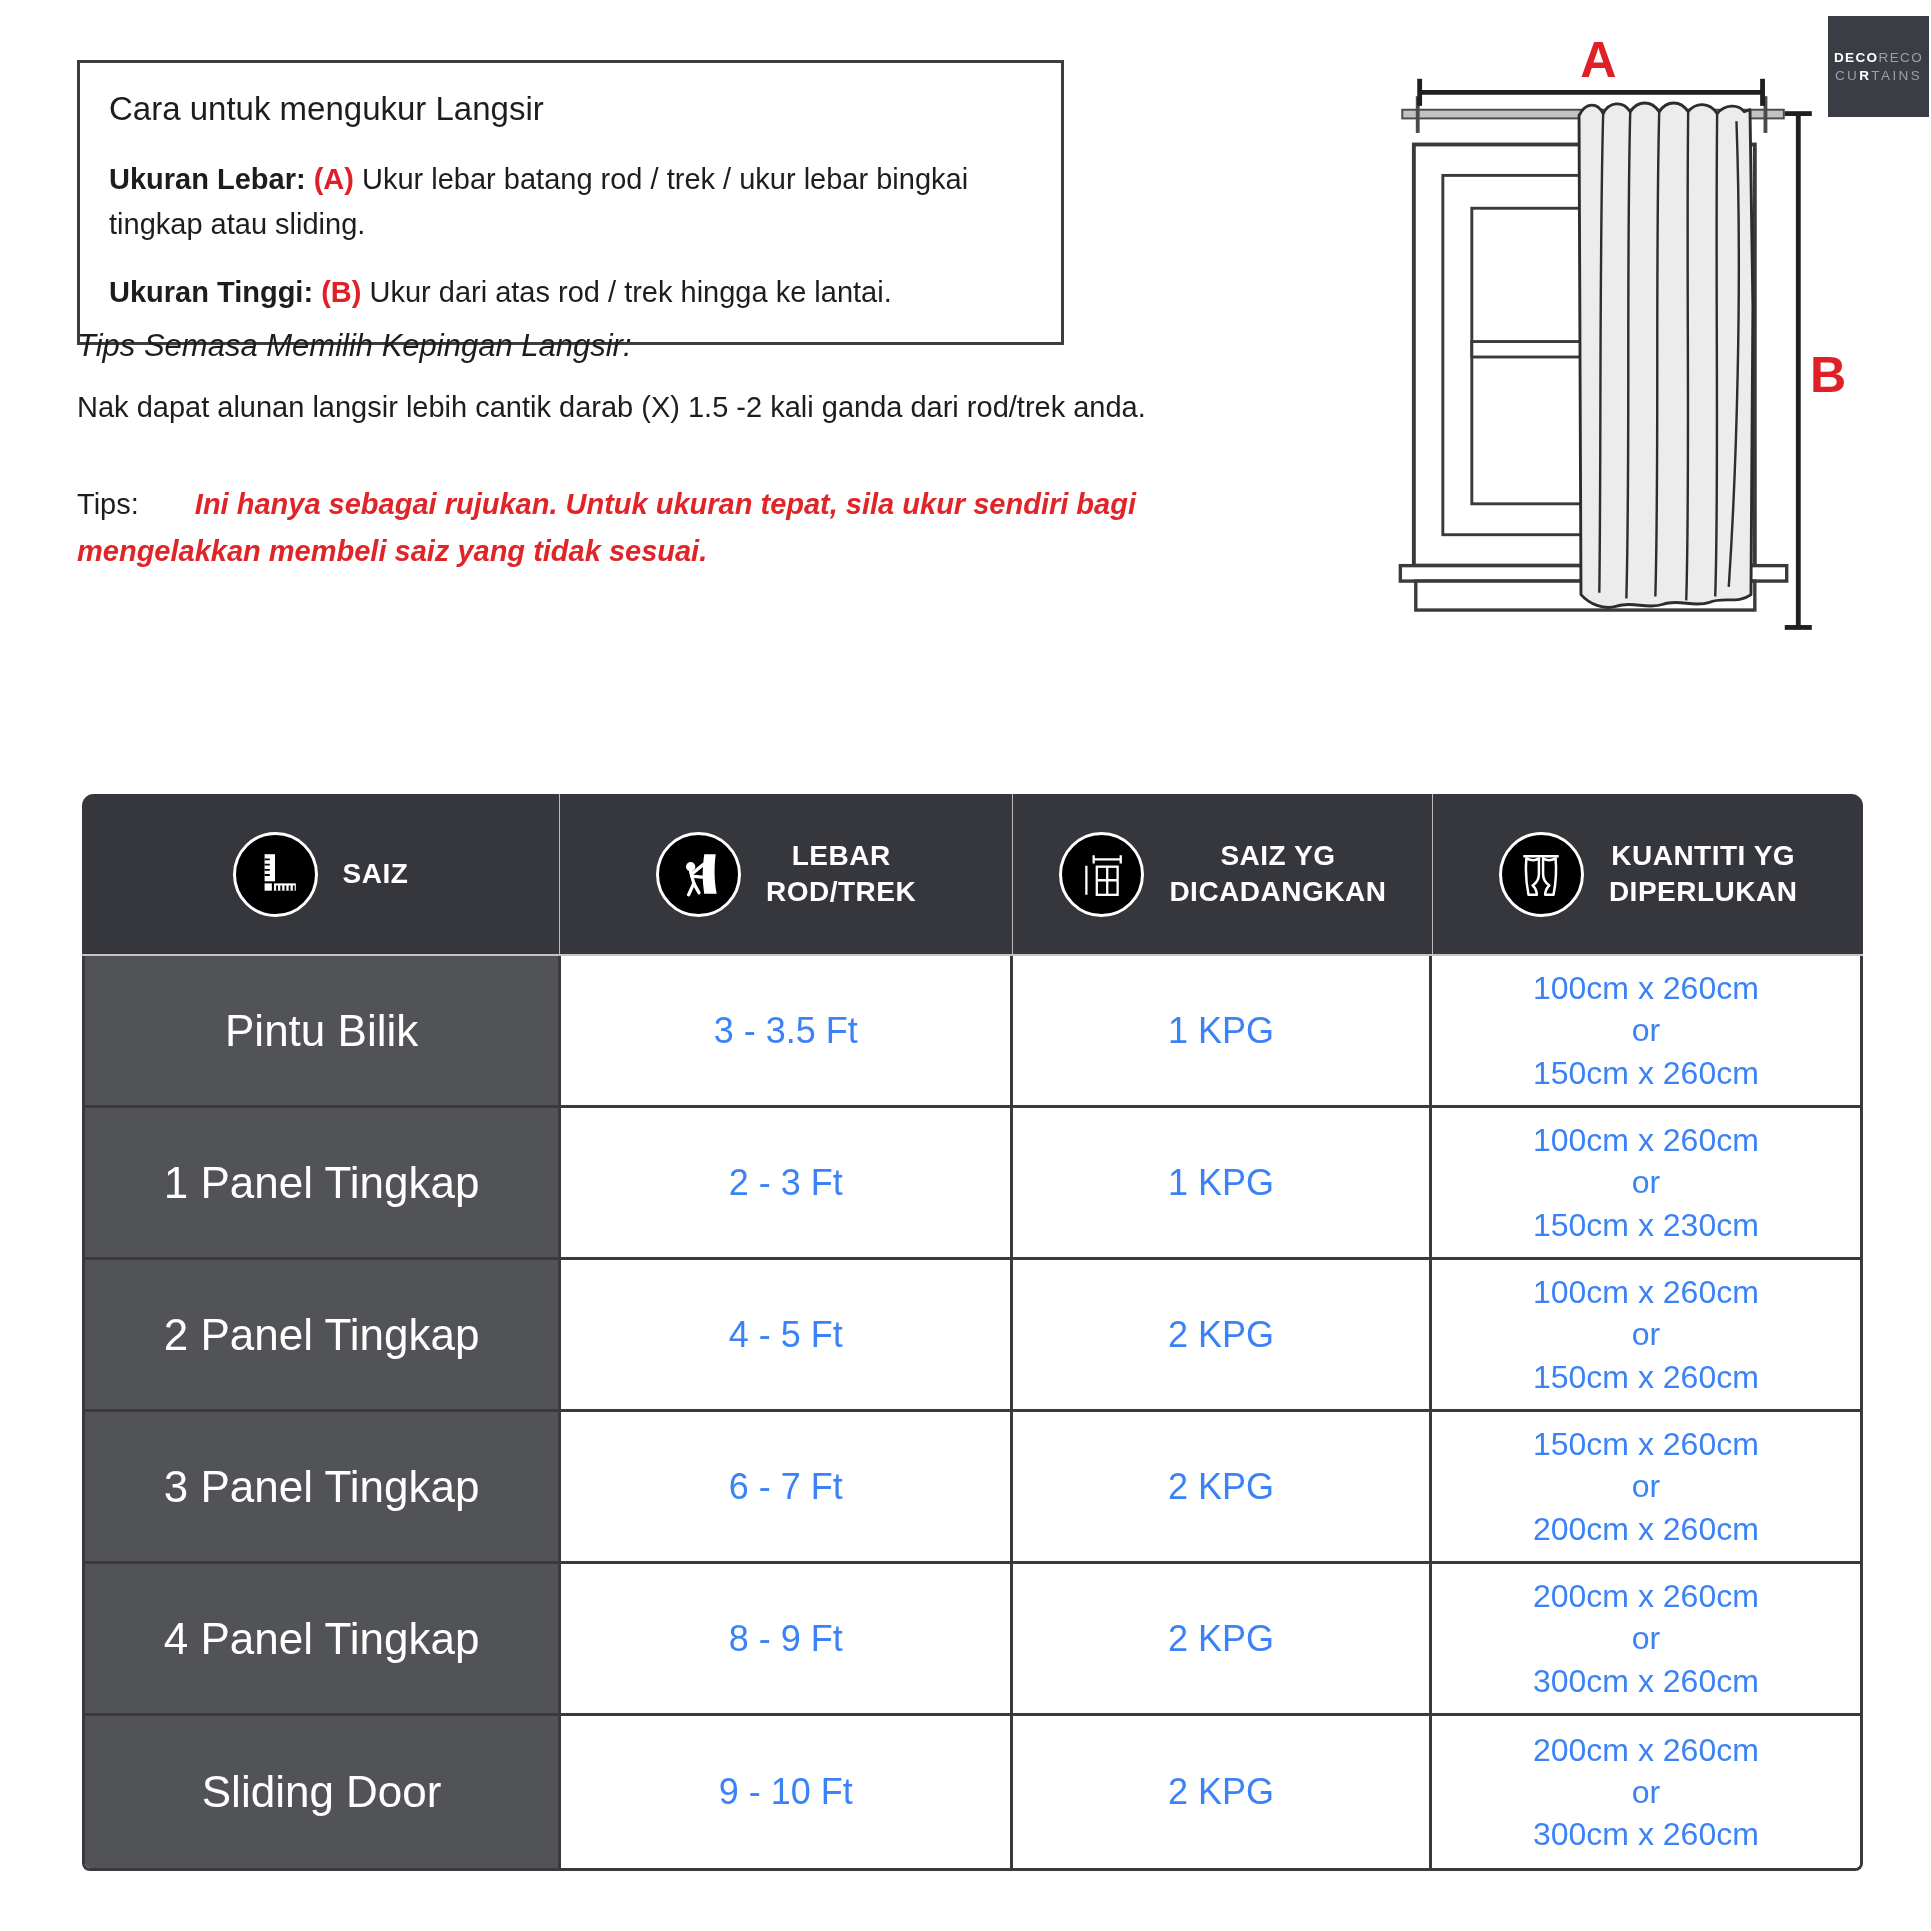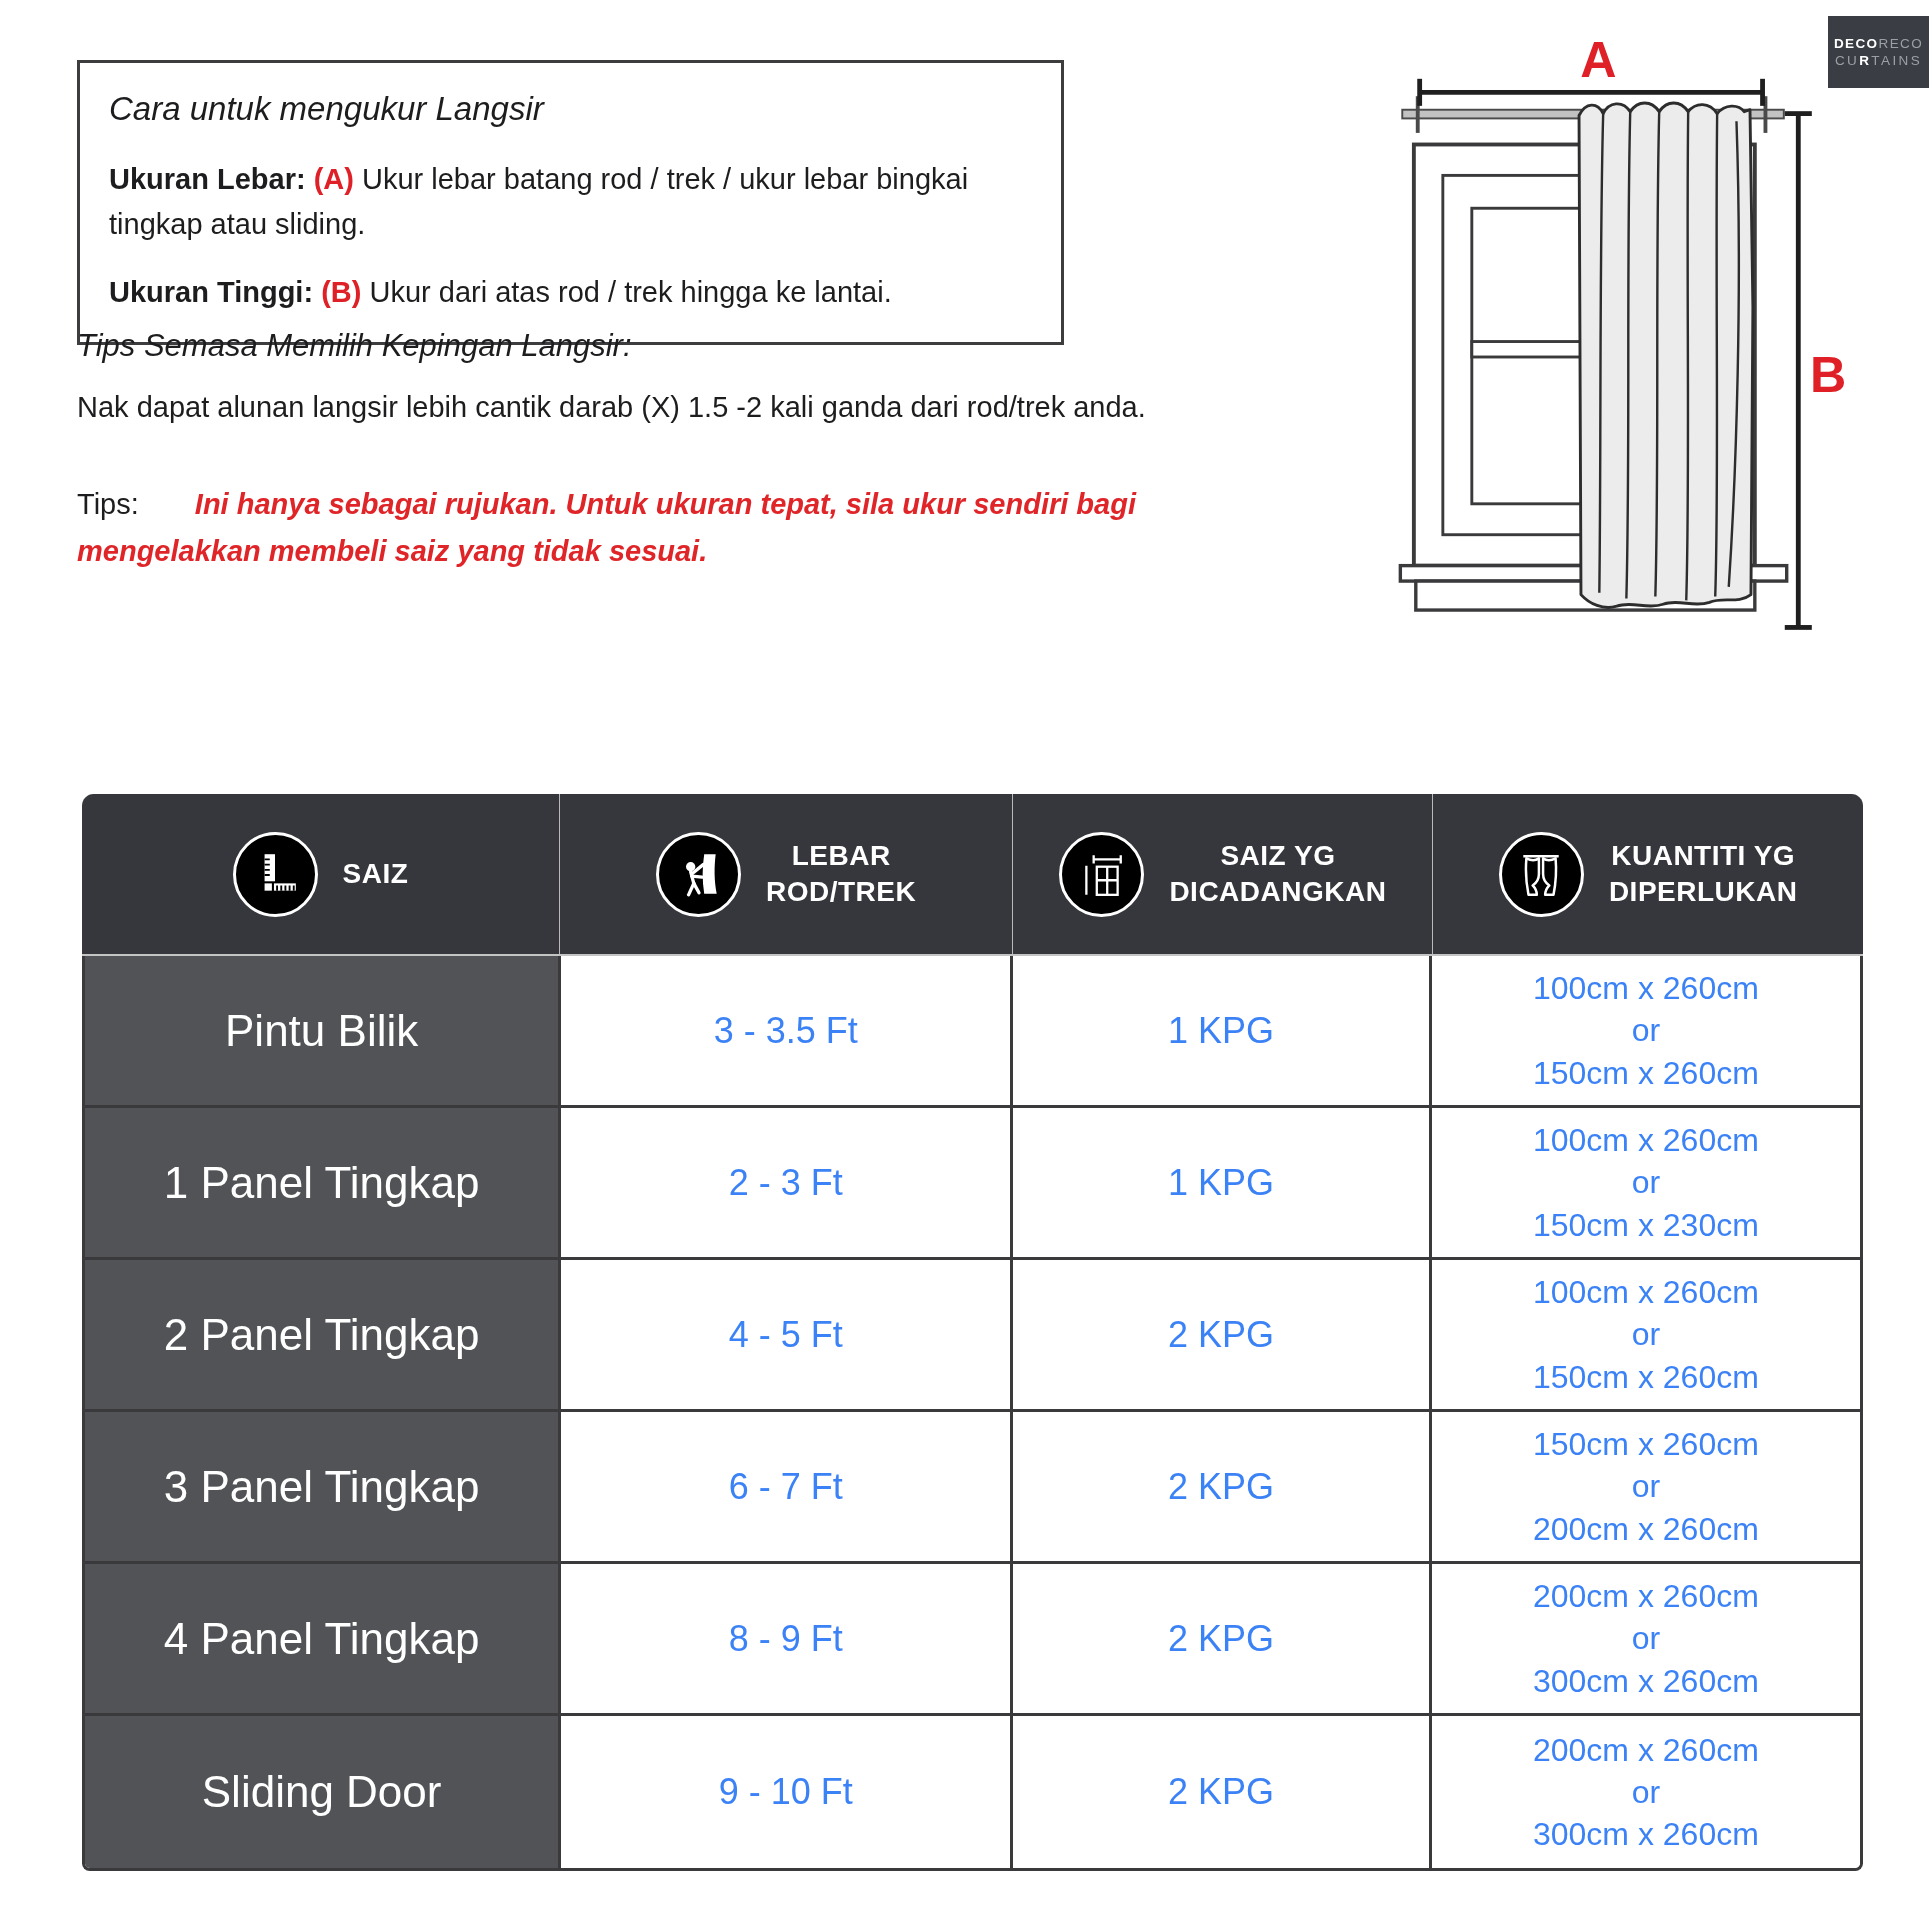--- a/index.html
+++ b/index.html
@@ -6,37 +6,37 @@
   body{
     width:1931px;height:1931px;position:relative;background:#ffffff;
     font-family:"Liberation Sans", sans-serif;color:#1d1d1f;
   }
   
   .ibox{
     position:absolute;left:77px;top:60px;width:923px;
     border:3.9px solid #3d3d3f;padding:23px 29px 27px 29px;box-sizing:content-box;
     background:#fff;
   }
-  .ibox-title{font-style:italic;font-size:33px;margin:3.9px 0 29px 0;color:#1d1d1f;}
+  .ibox-title{font-size:33px;margin:3.9px 0 29px 0;color:#1d1d1f;}
   .iline{font-size:29px;line-height:1.55;margin:0 0 23px 0;}
   .iline:last-child{margin-bottom:0;}
   .iline b{font-weight:bold;}
   .red{color:#df2127;font-weight:bold;}
   
   .tips{position:absolute;left:77px;top:328px;width:1217px;}
   .tips-heading{font-style:italic;font-size:31px;margin:0 0 21px 0;}
   .tips-body{font-size:29px;line-height:1.55;margin:0;width:1149px;}
   .warn{position:absolute;left:77px;top:481px;width:1188px;font-size:29px;line-height:1.62;}
   .warn-label{color:#1d1d1f;}
   .warn-text{color:#e02529;font-weight:bold;font-style:italic;margin-left:48px;}
   
   .diagram{position:absolute;left:1352px;top:17.4px;width:541px;height:623px;}
   
   .logo{
-    position:absolute;left:1828px;top:16.4px;width:101px;height:72px;background:#3a3d43;
+    position:absolute;left:1828px;top:16.4px;width:101px;height:101px;background:#3a3d43;
     display:flex;flex-direction:column;align-items:center;justify-content:center;line-height:1.3;
   }
   .logo-line1{font-size:13.5px;letter-spacing:1.4px;color:#9aa0a5;}
   .logo-line1 b{color:#ffffff;font-weight:bold;}
   .logo-line2{font-size:13.5px;letter-spacing:2.4px;color:#9aa0a5;}
   .logo-r{color:#ffffff;font-weight:bold;}
   
   .size-table{position:absolute;left:82px;top:794px;width:1781px;}
   .thead{
     display:grid;grid-template-columns:26.83% 25.47% 23.58% 24.12%;

